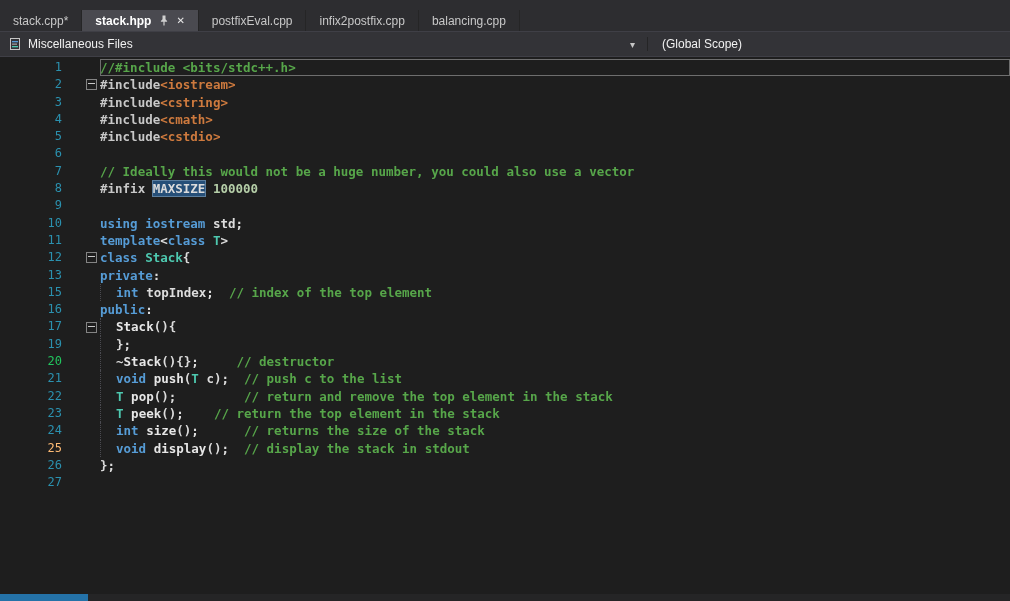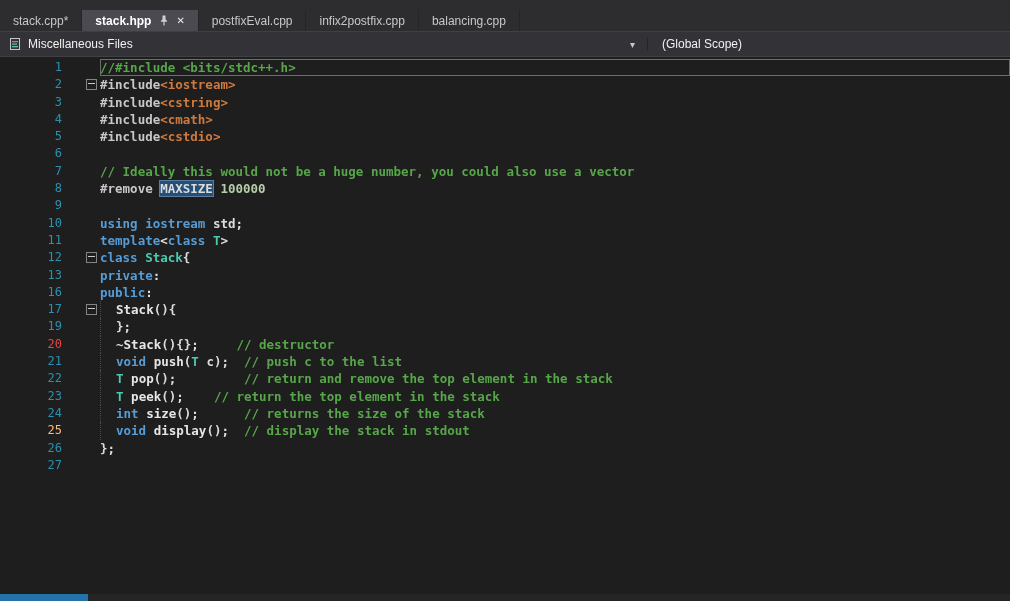--- a/index.html
+++ b/index.html
@@ -125,21 +125,21 @@
           <div class="code-line"></div>
         </div>
         <div class="code-row">
           <div class="gutter" style="color: rgb(43, 145, 175);">7</div>
           <div class="foldcol"></div>
           <div class="code-line"><span style="color: rgb(87, 166, 74);">// Ideally this would not be a huge number, you could also use a vector</span></div>
         </div>
         <div class="code-row">
           <div class="gutter" style="color: rgb(43, 145, 175);">8</div>
           <div class="foldcol"></div>
-          <div class="code-line"><span style="color: rgb(200, 200, 200);">#remove </span><span class="hl" style="background: rgb(38, 79, 120); color: rgb(220, 220, 220);">MAXSIZE</span><span style="color: rgb(220, 220, 220);"> </span><span style="color: rgb(181, 206, 168);">100000</span></div>
+          <div class="code-line"><span style="color: rgb(200, 200, 200);">#infix </span><span class="hl" style="background: rgb(38, 79, 120); color: rgb(220, 220, 220);">MAXSIZE</span><span style="color: rgb(220, 220, 220);"> </span><span style="color: rgb(181, 206, 168);">100000</span></div>
         </div>
         <div class="code-row">
           <div class="gutter" style="color: rgb(43, 145, 175);">9</div>
           <div class="foldcol"></div>
           <div class="code-line"></div>
         </div>
         <div class="code-row">
           <div class="gutter" style="color: rgb(43, 145, 175);">10</div>
           <div class="foldcol"></div>
           <div class="code-line"><span style="color: rgb(86, 156, 214);">using</span><span style="color: rgb(220, 220, 220);"> </span><span style="color: rgb(86, 156, 214);">iostream</span><span style="color: rgb(220, 220, 220);"> </span><span style="color: rgb(220, 220, 220);">std</span><span style="color: rgb(220, 220, 220);">;</span></div>
@@ -155,38 +155,43 @@
             <span class="fold-box"></span>
           </div>
           <div class="code-line"><span style="color: rgb(86, 156, 214);">class</span><span style="color: rgb(220, 220, 220);"> </span><span style="color: rgb(78, 201, 176);">Stack</span><span style="color: rgb(220, 220, 220);">{</span></div>
         </div>
         <div class="code-row">
           <div class="gutter" style="color: rgb(43, 145, 175);">13</div>
           <div class="foldcol"></div>
           <div class="code-line"><span style="color: rgb(86, 156, 214);">private</span><span style="color: rgb(220, 220, 220);">:</span></div>
         </div>
         <div class="code-row">
+          <div class="gutter" style="color: rgb(43, 145, 175);">15</div>
+          <div class="foldcol"></div>
+          <div class="code-line"><span class="guide"></span><span style="color: rgb(86, 156, 214);">int</span><span style="color: rgb(220, 220, 220);"> topIndex;  </span><span style="color: rgb(87, 166, 74);">// index of the top element</span></div>
+        </div>
+        <div class="code-row">
           <div class="gutter" style="color: rgb(43, 145, 175);">16</div>
           <div class="foldcol"></div>
           <div class="code-line"><span style="color: rgb(86, 156, 214);">public</span><span style="color: rgb(220, 220, 220);">:</span></div>
         </div>
         <div class="code-row">
           <div class="gutter" style="color: rgb(43, 145, 175);">17</div>
           <div class="foldcol">
             <span class="fold-box"></span>
           </div>
           <div class="code-line"><span class="guide"></span><span style="color: rgb(230, 230, 230);">Stack</span><span style="color: rgb(220, 220, 220);">(){</span></div>
         </div>
         <div class="code-row">
           <div class="gutter" style="color: rgb(43, 145, 175);">19</div>
           <div class="foldcol"></div>
           <div class="code-line"><span class="guide"></span><span style="color: rgb(220, 220, 220);">};</span></div>
         </div>
         <div class="code-row">
-          <div class="gutter" style="color: #ef4444;">20</div>
+          <div class="gutter" style="color: #22c55e;">20</div>
           <div class="foldcol"></div>
           <div class="code-line"><span class="guide"></span><span style="color: rgb(220, 220, 220);">~</span><span style="color: rgb(230, 230, 230);">Stack</span><span style="color: rgb(220, 220, 220);">(){};     </span><span style="color: rgb(87, 166, 74);">// destructor</span></div>
         </div>
         <div class="code-row">
           <div class="gutter" style="color: rgb(43, 145, 175);">21</div>
           <div class="foldcol"></div>
           <div class="code-line"><span class="guide"></span><span style="color: rgb(86, 156, 214);">void</span><span style="color: rgb(220, 220, 220);"> </span><span style="color: rgb(230, 230, 230);">push</span><span style="color: rgb(220, 220, 220);">(</span><span style="color: rgb(78, 201, 176);">T</span><span style="color: rgb(220, 220, 220);"> c);  </span><span style="color: rgb(87, 166, 74);">// push c to the list</span></div>
         </div>
         <div class="code-row">
           <div class="gutter" style="color: rgb(43, 145, 175);">22</div>

